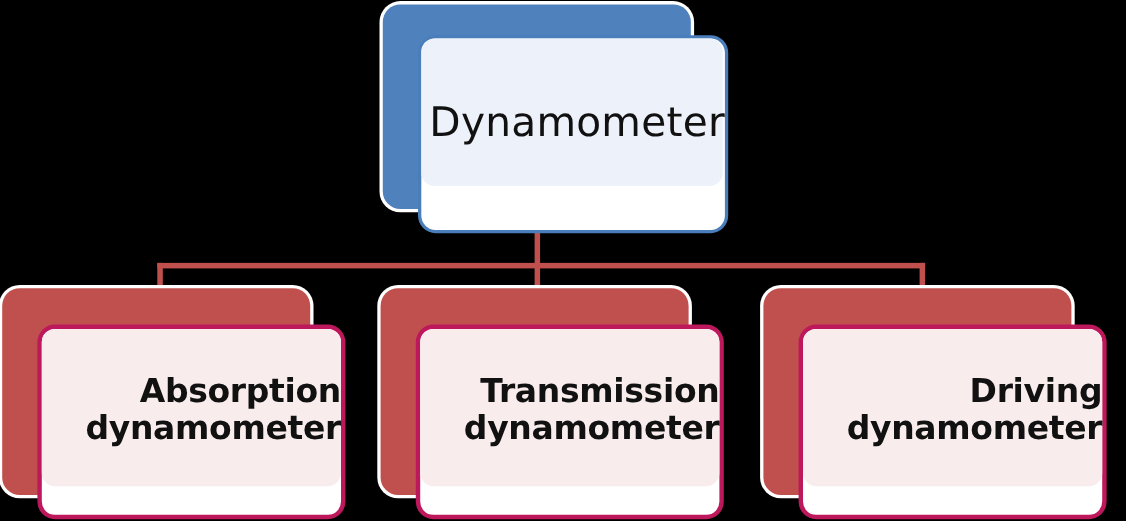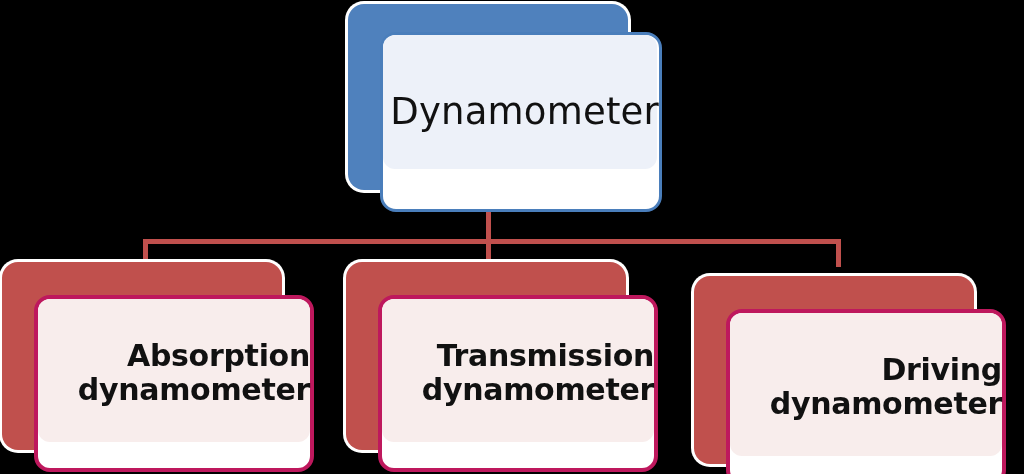--- a/index.html
+++ b/index.html
@@ -137,21 +137,21 @@
 
   <div class="node node-branch" id="node-transmission" style="left:346px; top:262px; width:316px; height:212px;">
     <div class="plate"></div>
     <div class="card">
       <div class="inner" style="left:0px; top:0px; width:272px; height:143px;"></div>
       <div class="label" style="top:40px;">Transmission
 dynamometer</div>
     </div>
   </div>
 
-  <div class="node node-branch" id="node-driving" style="left:694px; top:276px; width:316px; height:184px;text-decoration:underline;">
+  <div class="node node-branch" id="node-driving" style="left:694px; top:262px; width:316px; height:184px;text-decoration:underline;">
     <div class="plate"></div>
     <div class="card">
       <div class="inner" style="left:0px; top:0px; width:272px; height:143px;"></div>
       <div class="label" style="top:40px;">Driving
 dynamometer</div>
     </div>
   </div>
 
 </div>
 

